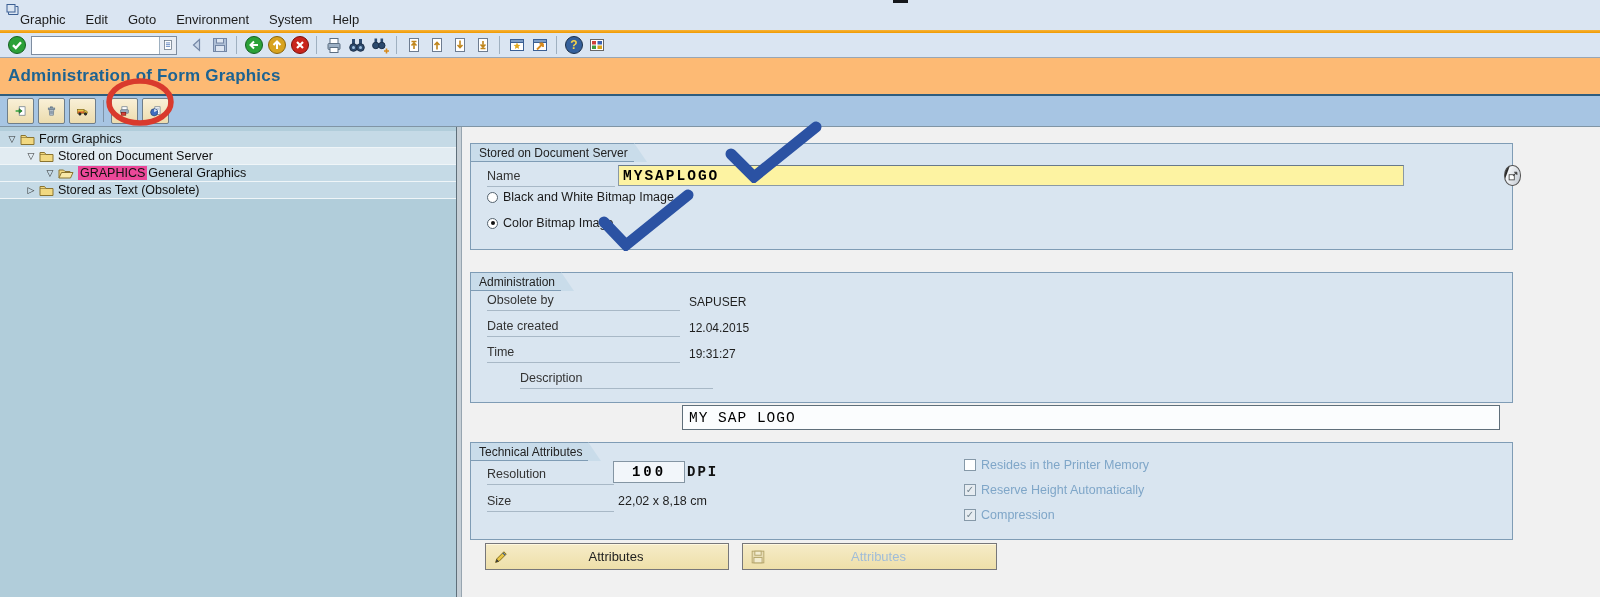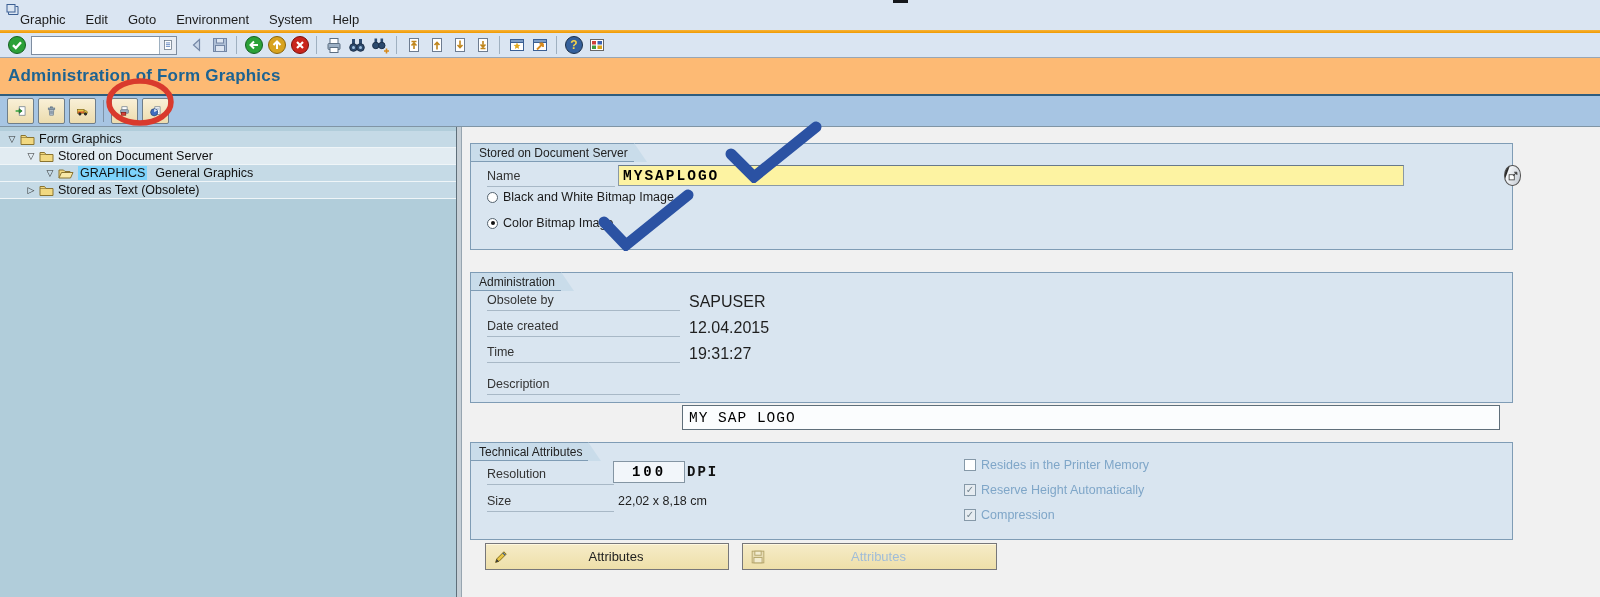--- a/index.html
+++ b/index.html
@@ -27,21 +27,21 @@
   .app-toolbar { height:31px; background:#a7c5e3; border-bottom:1px solid #8095a5; display:flex; align-items:center; padding-left:7px; }
   .app-btn { width:27px; height:26px; background:linear-gradient(#f9f0d7,#ecdcae); border:1px solid #6f7e8a; border-radius:2px; margin-right:4px; display:flex; align-items:center; justify-content:center; flex:none; }
   .app-sep { width:1px; height:22px; background:#7e93a8; margin:0 7px 0 3px; flex:none; }
   
   .main { display:flex; height:479px; }
   .tree-panel { width:456px; background:#b1cdda; padding-top:4px; flex:none; }
   .tree-row { height:17px; display:flex; align-items:center; font-size:12.5px; color:#111; border-bottom:1px solid #eff5f8; cursor:default; }
   .tr-a { background:#c5dae6; } .tr-b { background:#e2ecf2; }
   .expander { width:14px; text-align:center; font-size:9px; color:#2a2a2a; flex:none; line-height:15px; }
   .tree-folder { margin:0 4px 0 1px; flex:none; display:flex; }
-  .prefix-gray { background:#7dd3fc; padding:0 2px; margin-right:8px; }
+  .prefix-gray { background:#ec4899; padding:0 2px; margin-right:1px; }
   .prefix-yellow { background:#f3c54a; padding:0 2px; margin-right:4px; }
   .splitter { width:6px; background:#c6cfd6; border-left:1px solid #5f6f7a; border-right:1px solid #97a5b0; flex:none; }
   .content { flex:1; position:relative; background:#f1f1f1; }
   
   .groupbox { position:absolute; left:8px; width:1043px; background:#d9e5f0; border:1px solid #7f9cb5; }
   .g1 { top:16px; height:107px; }
   .g2 { top:145px; height:131px; }
   .g3 { top:315px; height:98px; }
   .gb-tab { position:absolute; top:-1px; left:-1px; height:19px; background:#c9dcea; border:1px solid #7f9cb5; border-right:none; font-size:12px; color:#222; padding:1px 6px 0 8px; line-height:16px; }
   .gb-tab::after { content:""; position:absolute; right:-13px; top:-1px; width:0; height:0; border-bottom:19px solid #c9dcea; border-right:13px solid transparent; }
@@ -50,21 +50,21 @@
   
   .name-row-label { position:absolute; top:25px; left:16px; width:128px; padding-bottom:3px; }
   .name-input { position:absolute; top:21px; left:147px; width:786px; height:21px; background:#fdf3a2; border:1px solid #8a99a5; border-top-color:#68798a; font-family:"Liberation Mono", monospace; font-size:14.5px; font-weight:bold; letter-spacing:2px; padding:0 4px; color:#000; outline:none; }
   .f4-btn { position:absolute; top:21px; left:1033px; width:17px; height:21px; border-radius:8px / 10px; background:linear-gradient(110deg,#2c2c2c 0 4px,#f4f6f8 5px,#c3c9d1); border:1px solid #555; display:flex; align-items:center; justify-content:center; padding:0; }
   .radio-row { position:absolute; left:16px; display:flex; align-items:center; font-size:12.5px; color:#1a1a1a; height:16px; }
   .radio-circle { width:11px; height:11px; border-radius:50%; border:1px solid #55636f; background:#fff; margin-right:5px; position:relative; flex:none; }
   .radio-circle.sel::after { content:""; position:absolute; left:2.5px; top:2.5px; width:4px; height:4px; border-radius:50%; background:#111; }
   
   .adm-row { position:absolute; left:16px; display:flex; align-items:center; }
   .adm-label { width:193px; padding-bottom:3px; flex:none; }
-  .adm-value { margin-left:9px; font-size:16px; color:#1f1f1f; }
+  .adm-value { margin-left:9px; font-size:12px; color:#1f1f1f; }
   .desc-input { position:absolute; top:96px; left:211px; width:818px; height:25px; background:#fbfdfe; border:1px solid #5f6f7a; font-family:"Liberation Mono", monospace; font-size:14.5px; letter-spacing:1px; padding:0 6px; color:#000; outline:none;margin-top:36px; }
   
   .res-input { position:absolute; top:18px; left:142px; width:72px; height:22px; background:#f2f6fa; border:1px solid #8495a3; font-family:"Liberation Mono", monospace; font-size:14px; font-weight:bold; letter-spacing:3px; text-align:center; color:#000; padding:0; outline:none; }
   .res-unit { position:absolute; top:21px; left:216px; font-family:"Liberation Mono", monospace; font-size:14px; font-weight:bold; letter-spacing:2px; color:#111; }
   .cb-row { position:absolute; left:493px; display:flex; align-items:center; font-size:12.5px; color:#7fa6c8; height:15px; }
   .cb-box { width:12px; height:12px; border:1px solid #8699a8; background:#fff; margin-right:5px; flex:none; font-size:10px; line-height:10px; text-align:center; color:#73848f; }
   .cb-box.chk { background:#e6ecf1; }
   
   .fbtn { position:absolute; top:416px; height:27px; background:linear-gradient(#f6ecc8,#eedfa9); border:1px solid #77777a; box-shadow:inset 0 1px 0 #fff8e0; display:flex; align-items:center; font-size:13px; padding:0 6px;margin-left:15px; }
   .fbtn .flabel { flex:1; text-align:center; }
@@ -352,21 +352,21 @@
             <span class="adm-value">SAPUSER</span>
           </div>
           <div class="adm-row" style="top: 46px;">
             <span class="fl u adm-label">Date created</span>
             <span class="adm-value">12.04.2015</span>
           </div>
           <div class="adm-row" style="top: 72px;">
             <span class="fl u adm-label">Time</span>
             <span class="adm-value">19:31:27</span>
           </div>
-          <div class="adm-row" style="top: 104px;">
+          <div class="adm-row" style="top: 98px; margin-left: 33px;">
             <span class="fl u adm-label">Description</span>
           </div>
         </div>
       <input class="desc-input" value="MY SAP LOGO" style="">
     </div>
 
     <div class="groupbox g3">
       <div class="gb-tab">Technical Attributes</div>
       <div class="fl u" style="position:absolute; top:24px; left:16px; width:127px; padding-bottom:3px;">Resolution</div>
       <input class="res-input" value="100" style="">

